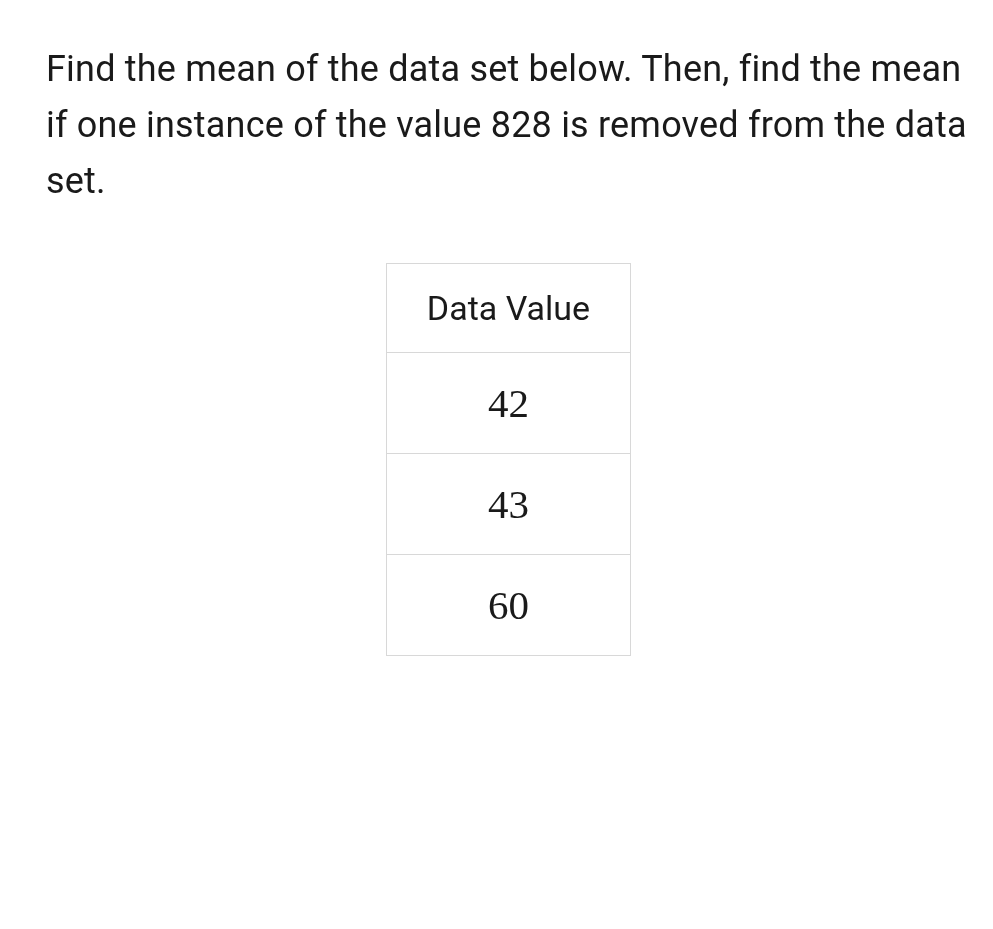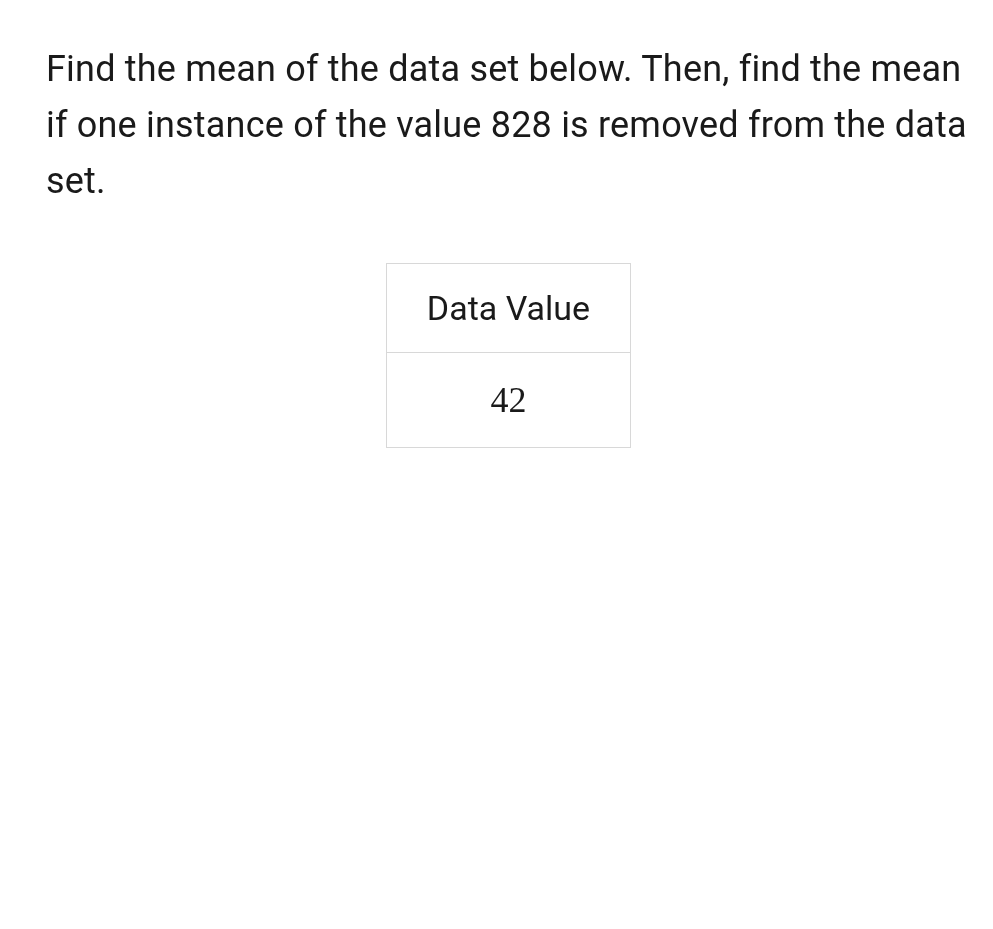--- a/index.html
+++ b/index.html
@@ -34,36 +34,42 @@
       border: 1px solid #d8d8d8;
       text-align: center;
       font-weight: 400;
     }
     th {
       font-size: 34px;
       padding: 24px 40px;
       font-family: -apple-system, BlinkMacSystemFont, "Segoe UI", Roboto, Helvetica, Arial, sans-serif;
     }
     td {
-      font-size: 36px;
+      font-size: 41px;
       padding: 26px 40px;
       font-family: "Times New Roman", Georgia, serif;
     }
   </style>
 </head>
 <body>
 
 <p class="question-text">Find the mean of the data set below. Then, find the mean if one instance of the value 828 is removed from the data set.</p>
 
 <div class="table-wrapper">
   <table>
     <thead>
       <tr>
         <th>Data Value</th>
       </tr>
     </thead>
     <tbody>
       <tr>
         <td>42</td>
       </tr>
+      <tr>
+        <td>43</td>
+      </tr>
+      <tr>
+        <td>60</td>
+      </tr>
     </tbody>
   </table>
 </div>
 
 </body></html>

